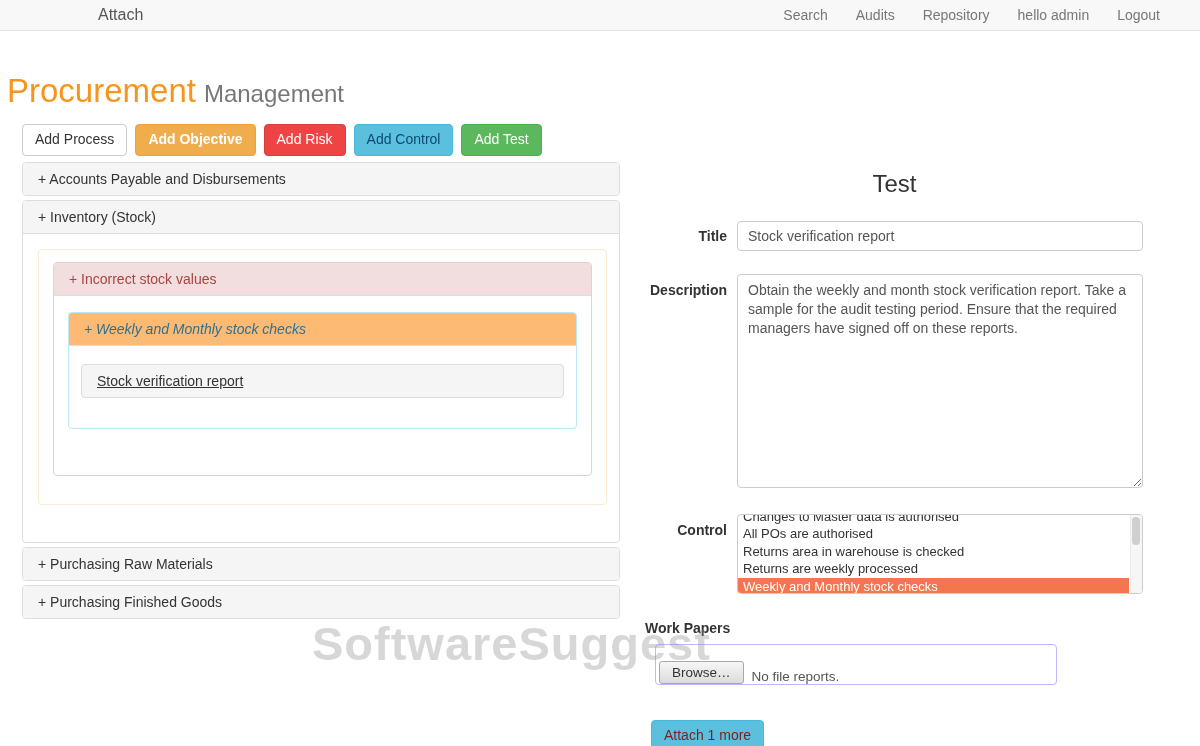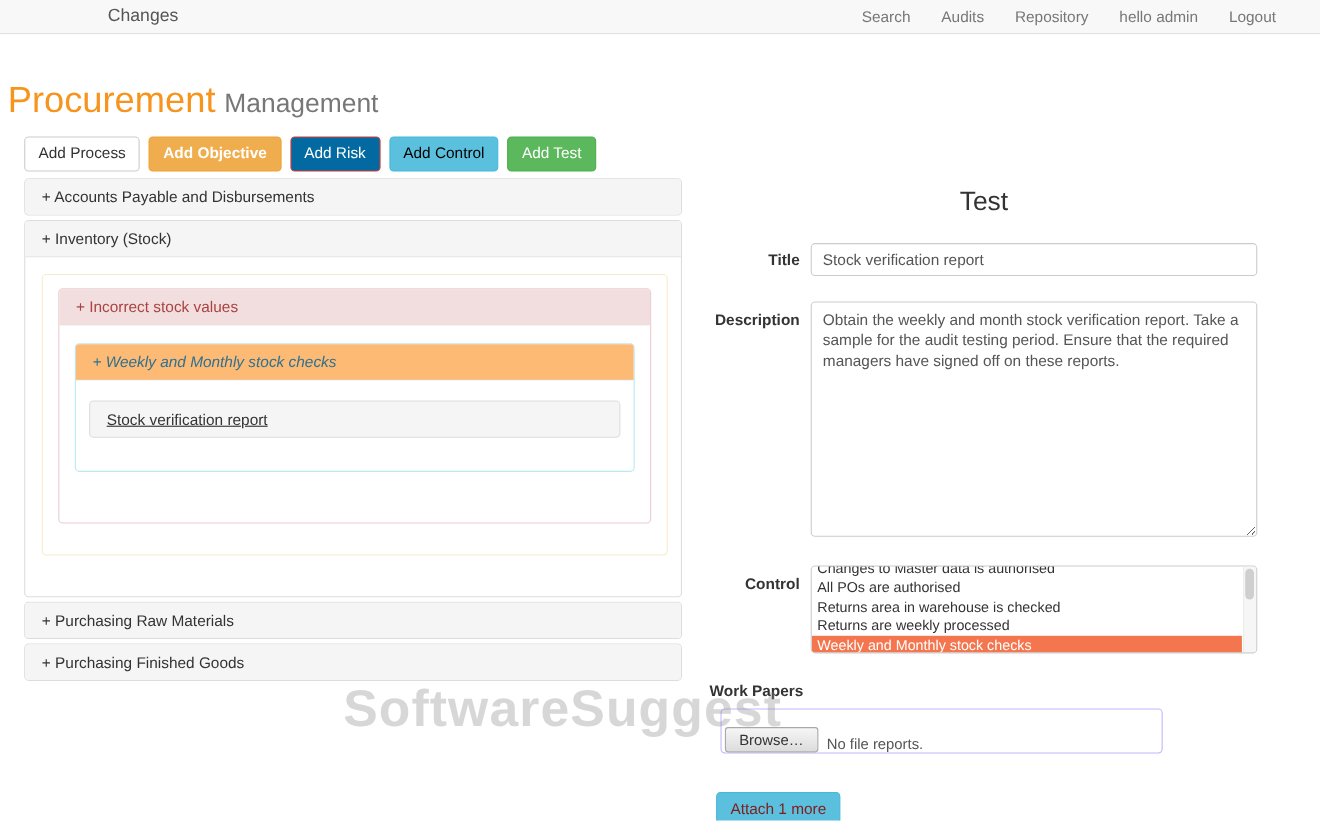--- a/index.html
+++ b/index.html
@@ -27,22 +27,22 @@
   .title-secondary { font-size:24px; color:#777; margin-left:8px; }
 
   
   #toolbar { position:absolute; left:22px; top:124px; display:flex; gap:8px; }
   .btn {
     font-size:14px; padding:5px 12px; border-radius:4px;
     border:1px solid #ccc; background:#fff; color:#333; cursor:pointer;
     font-family:inherit; line-height:1.42;
   }
   .btn-warning { background:#f0ad4e; border-color:#eea236; color:#fff;font-weight:bold; }
-  .btn-danger  { background:#0369a1; border-color:#d43f3a; color:#fff; }
-  .btn-info    { background:#5bc0de; border-color:#46b8da; color:#000000;padding-left:12px; }
+  .btn-danger  { background:#ef4444; border-color:#d43f3a; color:#fff; }
+  .btn-info    { background:#5bc0de; border-color:#46b8da; color:#0c4a6e;padding-left:12px; }
   .btn-success { background:#5cb85c; border-color:#4cae4c; color:#fff; }
 
   
   #left-col { position:absolute; left:22px; top:162px; width:598px; }
   .panel { border:1px solid #ddd; border-radius:4px; margin-bottom:4px; background:#fff; }
   .panel-heading {
     padding:8px 15px; background:#f5f5f5; font-size:14px; color:#333;
     cursor:pointer; border-radius:3px;
   }
   .panel.open > .panel-heading { border-bottom:1px solid #ddd; border-radius:3px 3px 0 0; }
@@ -127,21 +127,21 @@
   #watermark {
     position:absolute; left:312px; top:616px; z-index:20;
     font-size:47px; font-weight:bold; letter-spacing:1px;
     color:rgba(140,140,140,0.35); pointer-events:none; white-space:nowrap;
   }
 </style>
 </head>
 <body>
 
 <div class="navbar">
-  <span class="brand">Changes</span>
+  <span class="brand">Attach</span>
   <div class="nav-links">
     <span class="nav-link">Search</span>
     <span class="nav-link">Audits</span>
     <span class="nav-link">Repository</span>
     <span class="nav-link">hello admin</span>
     <span class="nav-link">Logout</span>
   </div>
 </div>
 
 <div id="page-title">

